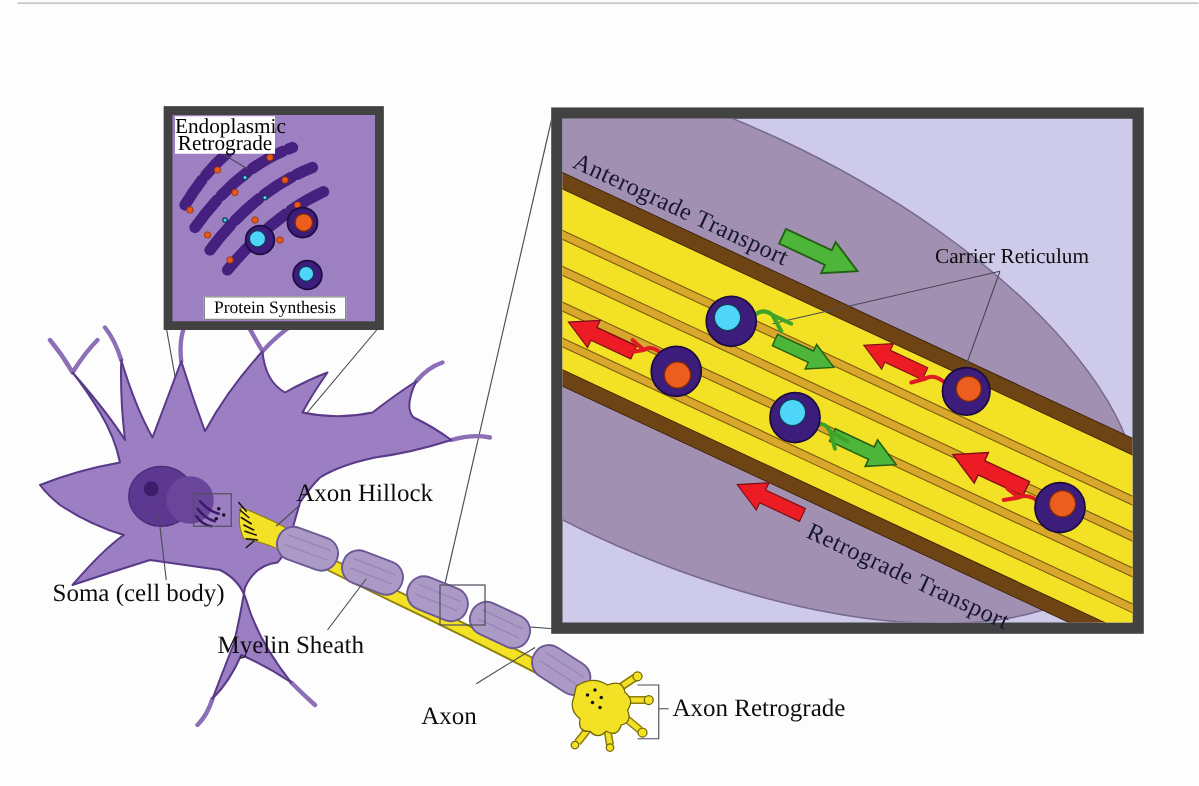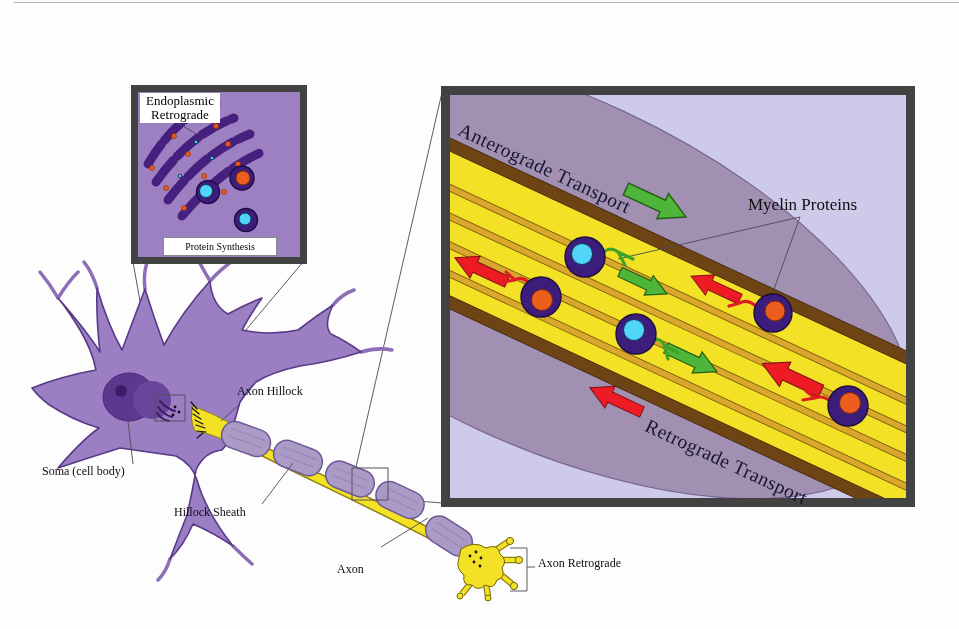--- a/index.html
+++ b/index.html
@@ -1,28 +1,28 @@
 <!DOCTYPE html>
 <html style="--inset-border: #424242; --cell-purple: #9D80C2; --er-tubule: #45207E; --ribosome-orange: #E8581A; --cargo-cyan: #4FD5F7; --cargo-orange: #EC5E1E; --vesicle-purple: #3C1D7C; --lavender: #CDCBE9; --myelin-blob: #A290B3; --axon-yellow: #F2E125; --microtubule-gold: #D9A72B; --brown-edge: #6F4415; --green-arrow: #4DB53A; --red-arrow: #EC1B24; --soma-purple: #9C7EC3; --soma-outline: #583A88; --nucleus-purple: #5C3890; --myelin-segment: #AC9AC6; --label-ink: #111111;"><head>
 <meta charset="utf-8">
 <style>
   html,body{margin:0;padding:0;}
   body{width:959px;height:629px;position:relative;background:#fdfdfd;overflow:hidden;
        font-family:"Liberation Serif","DejaVu Serif",serif;color:var(--label-ink);}
   .hairline{position:absolute;left:14px;top:2px;width:945px;height:1px;background:#9a9a9a;opacity:.75;}
 
   
-  .lbl{position:absolute;font-size:12px;white-space:nowrap;color:#0d0d0d;}
+  .lbl{position:absolute;font-size:20px;white-space:nowrap;color:#0d0d0d;}
   .whitebox{position:absolute;background:#ffffff;text-align:center;color:#000;}
 
   
   .inset-left{position:absolute;left:131px;top:85px;width:162px;height:165px;
               border:7px solid var(--inset-border);background:var(--cell-purple);}
-  .er-label{left:2px;top:1px;width:80px;font-size:13px;line-height:14px;padding:1px 0;}
-  .ps-label{left:25px;bottom:1px;width:112px;font-size:10px;line-height:17px;border:1px solid #888;margin-top:44px;}
+  .er-label{left:2px;top:1px;width:80px;font-size:17px;line-height:14px;padding:1px 0;}
+  .ps-label{left:25px;bottom:1px;width:112px;font-size:14px;line-height:17px;border:1px solid #888;margin-top:44px;}
 
   
   .inset-right{position:absolute;left:441px;top:86px;width:456px;height:403px;
                border:9px solid var(--inset-border);background:var(--lavender);}
   .rot-label{position:absolute;transform-origin:0 0;transform:rotate(25deg);
              font-size:19.5px;letter-spacing:.5px;color:#16162e;white-space:nowrap;}
   .anterograde{left:14px;top:24px;}
   .retrograde{left:201px;top:320px;}
   .carrier{position:absolute;left:298px;top:100px;font-size:17px;color:#0d0d0d;white-space:nowrap;}
 
@@ -157,21 +157,21 @@
     <line class="thinline" x1="240" y1="404" x2="221" y2="421"></line>
     <line class="thinline" x1="133" y1="464" x2="127" y2="413"></line>
     <line class="thinline" x1="262" y1="504" x2="293" y2="463"></line>
     <line class="thinline" x1="381" y1="547" x2="428" y2="518"></line>
     <path class="thinline" d="M510,548 L527,548 L527,591 L510,591 M527,567 L535,567"></path>
   </g>
 </svg>
 
 <div class="lbl" style="left:237px;top:384px">Axon Hillock</div>
 <div class="lbl" style="left:42px;top:464px">Soma (cell body)</div>
-<div class="lbl" style="left:174px;top:505px">Hillock Sheath</div>
+<div class="lbl" style="left:174px;top:505px">Myelin Sheath</div>
 <div class="lbl" style="left:337px;top:562px">Axon</div>
 <div class="lbl" style="left:538px;top:556px">Axon Retrograde</div>
 
 <div class="inset-left">
   <svg width="162" height="165" viewBox="0 0 162 165">
     <g>
       <path class="er-arc" stroke-dasharray="24 5" d="M10,72 Q40,22 78,12"></path>
       <path class="er-arc" stroke-dasharray="28 5" d="M18,90 Q52,42 96,26"></path>
       <path class="er-arc" stroke-dasharray="26 5" d="M30,108 Q66,60 112,42"></path>
       <path class="er-arc" stroke-dasharray="30 5" d="M44,124 Q82,78 124,60"></path>
@@ -259,14 +259,14 @@
         <circle class="orange" cx="325" cy="216" r="10"></circle>
 
       <path class="dyn" d="M383,308 q-10,-9 -18,-5 l-9,-7 m9,7 l-12,2"></path>
       <circle class="ves" cx="398" cy="311" r="20"></circle>
         <circle class="orange" cx="400" cy="308" r="10.5"></circle>
     </g>
   </svg>
 
   <div class="rot-label anterograde">Anterograde Transport</div>
   <div class="rot-label retrograde">Retrograde Transport</div>
-  <div class="carrier">Myelin Proteins</div>
+  <div class="carrier">Carrier Reticulum</div>
 </div>
 
 </body></html>

